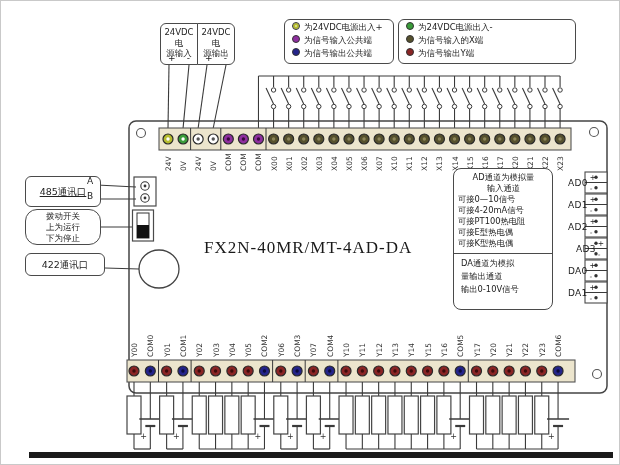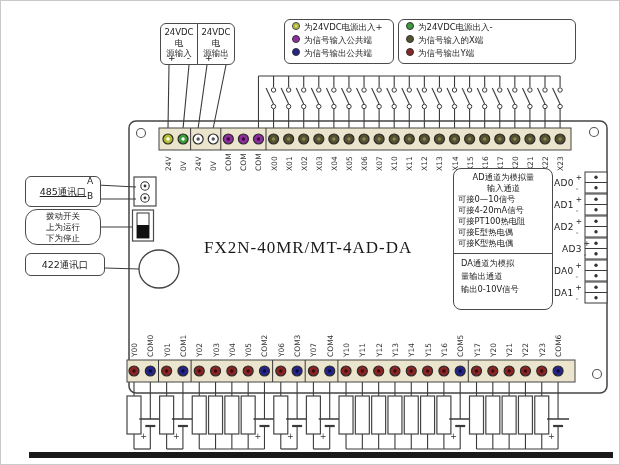--- a/index.html
+++ b/index.html
@@ -1,19 +1,19 @@
 <!DOCTYPE html>
 <html><head>
 <meta charset="utf-8">
 <style>
   html,body{margin:0;padding:0;background:#fff;}
   .canvas{position:relative;width:620px;height:465px;background:#ffffff;
           border:1px solid #c9c9c9;box-sizing:border-box;overflow:hidden;
           font-family:"DejaVu Sans","Liberation Sans",sans-serif;color:#222;}
-  .abs{position:absolute;}
+  .abs{position:absolute;margin-left:14px;}
   svg{position:absolute;left:0;top:0;}
   .rbox{position:absolute;border:1.3px solid #4a4a4a;border-radius:6px;background:#fff;box-sizing:border-box;}
   
   .lg{display:flex;flex-direction:column;justify-content:center;padding:2px 0;}
   .lg-row{display:flex;align-items:flex-start;gap:4px;height:13px;padding-left:7px;}
   .lg-label{font-size:8.5px;white-space:nowrap;color:#222;}
   .dot{width:8px;height:8px;border-radius:50%;border:1px solid #333;box-sizing:border-box;flex:0 0 8px;}
   .dot.ring{background:#fff !important;box-shadow:inset 0 0 0 2.2px #b5bc2e;}
   
   .pwr{position:absolute;border:1.3px solid #4a4a4a;border-radius:5px;background:#fff;

